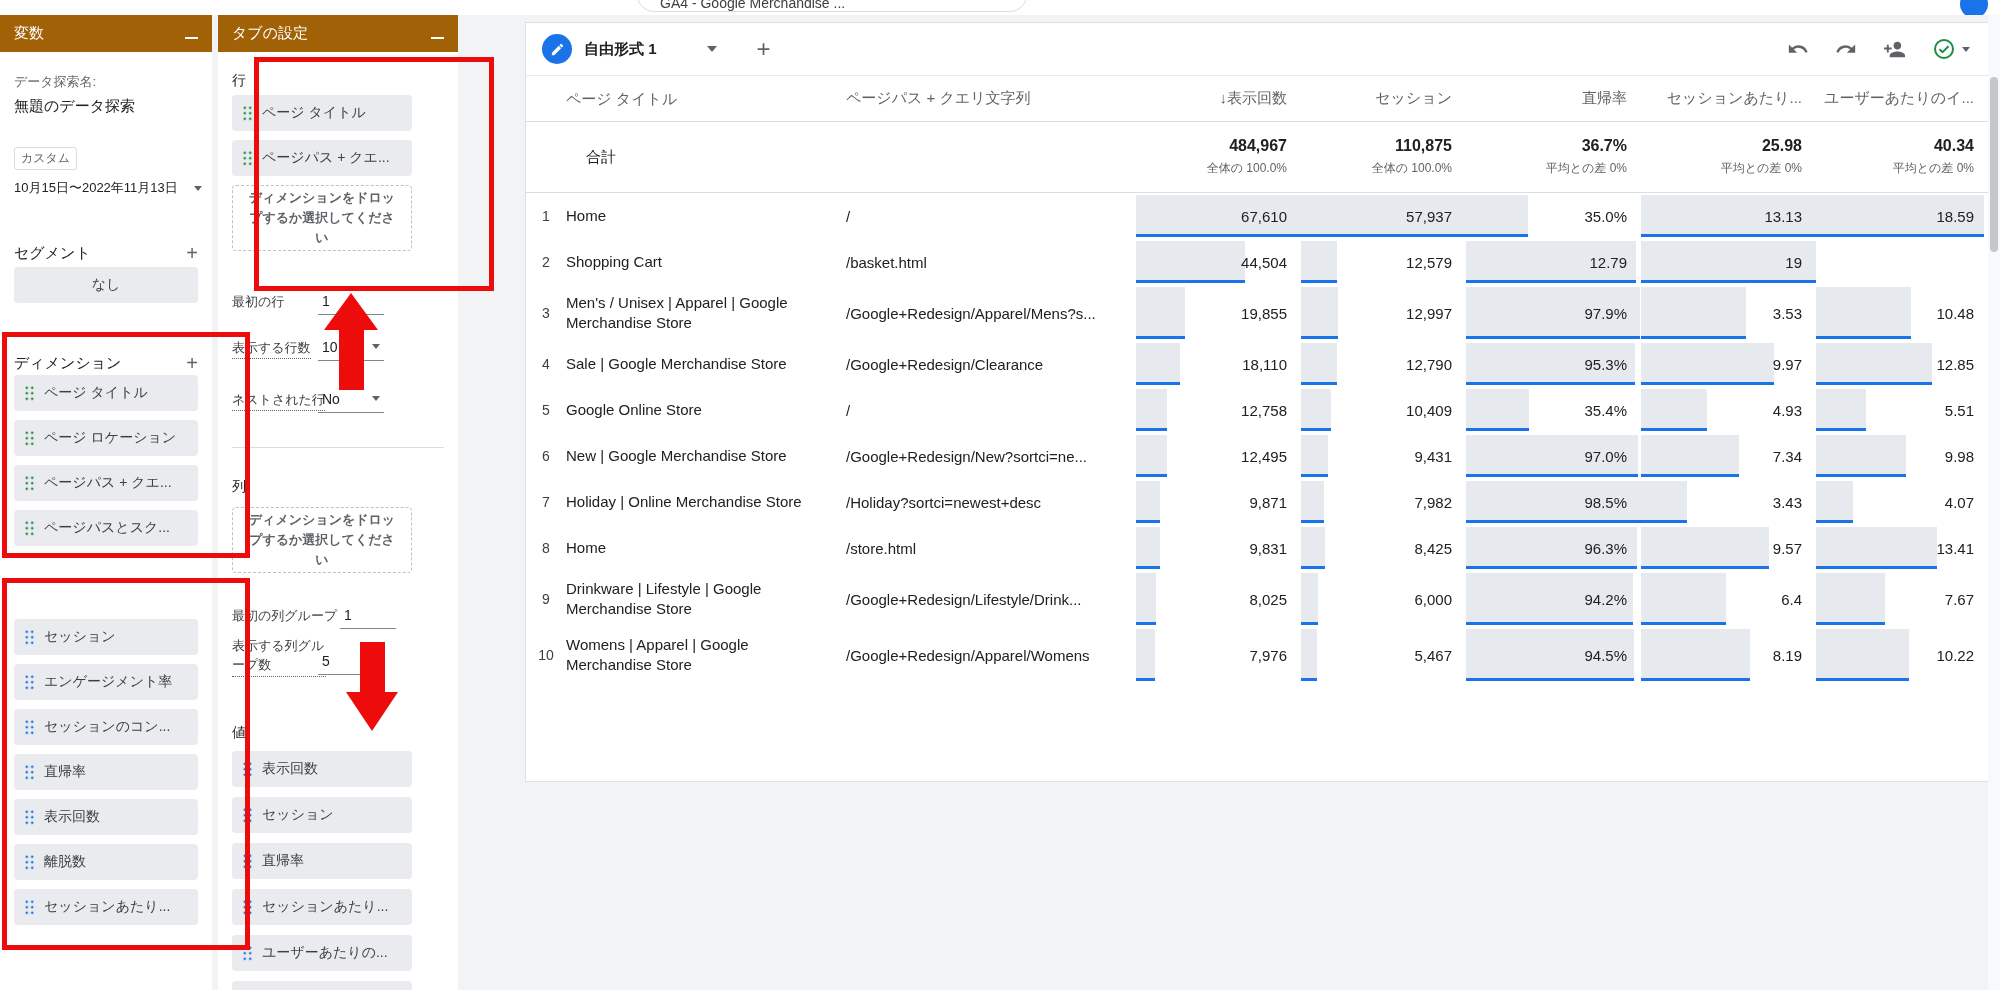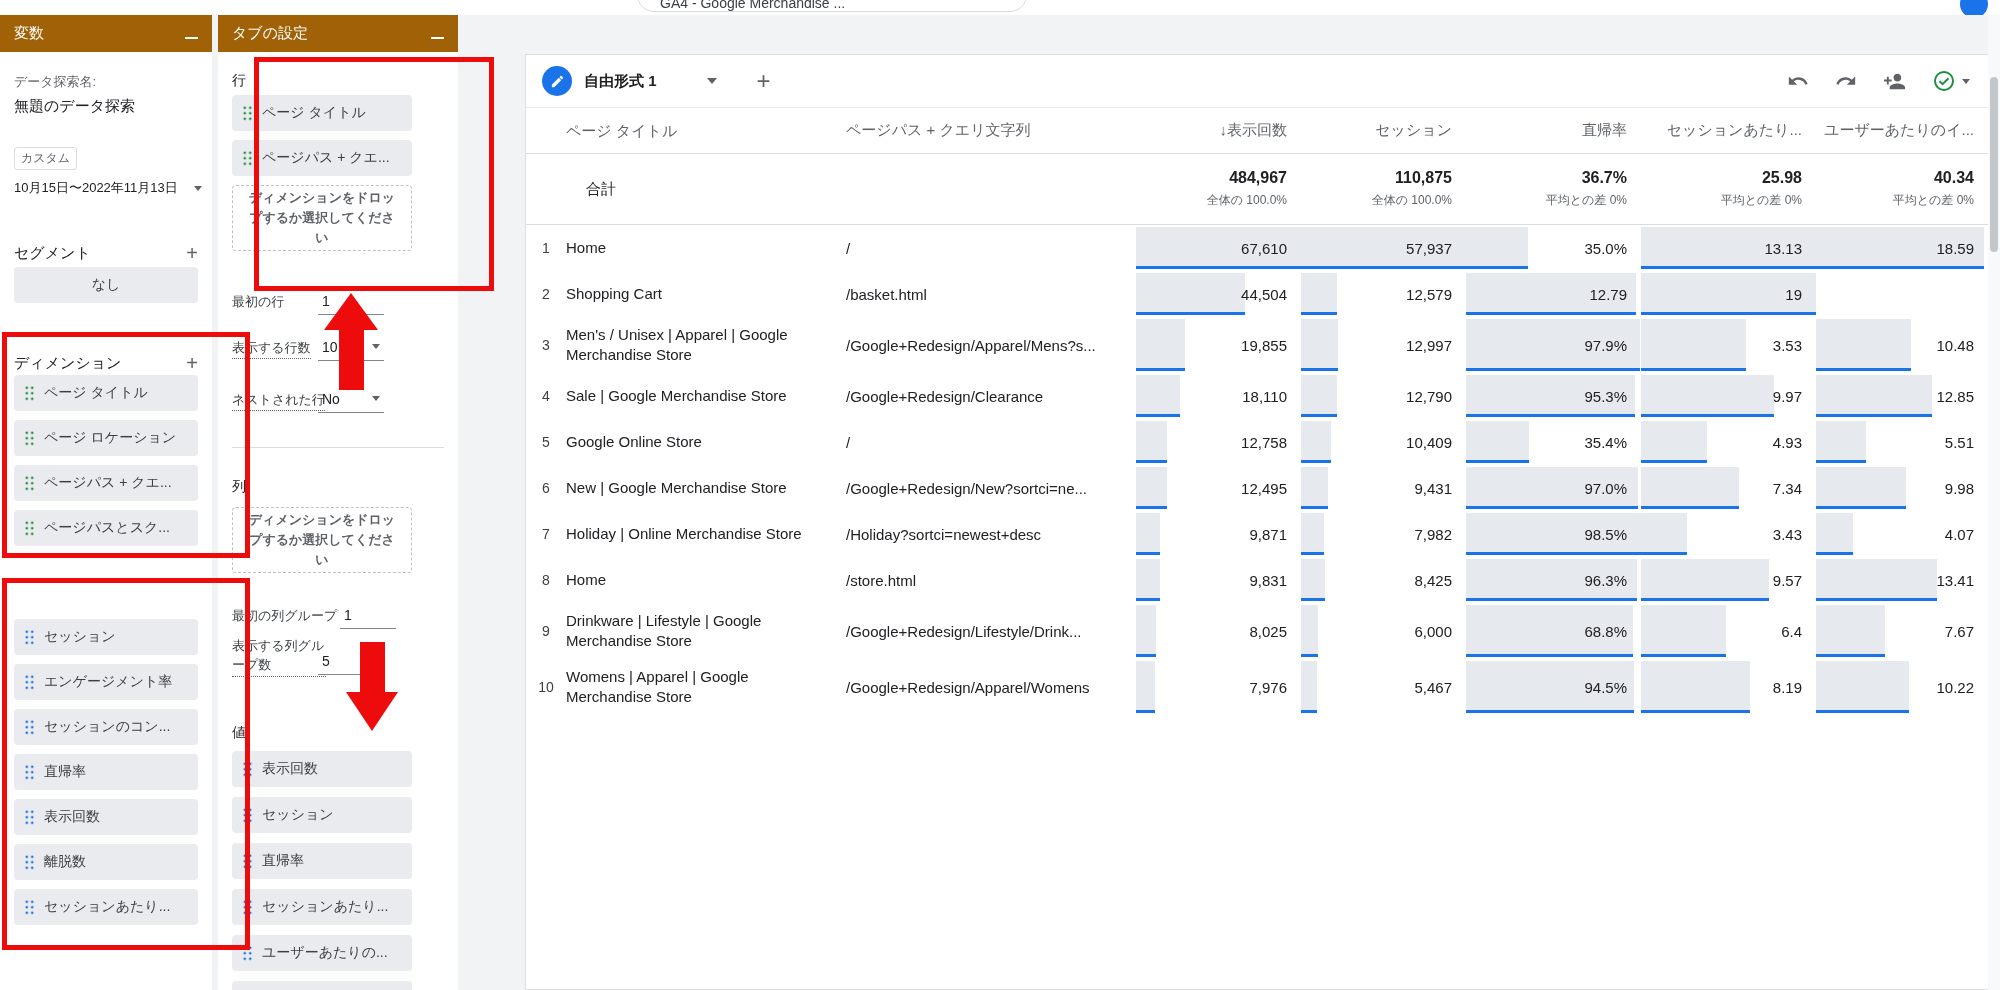--- a/index.html
+++ b/index.html
@@ -48,21 +48,21 @@
   .flabel.dotted { border-bottom:1px dotted #5f6368; padding-bottom:1px; }
   .flabel.wrap { width:94px; line-height:1.45; top:0; }
   .fcontrol { position:absolute; left:86px; top:0; width:66px; height:28px; border-bottom:1px solid #80868b; display:flex; align-items:center; justify-content:space-between; padding:0 4px; font-size:14px; color:#202124; cursor:pointer; }
   .fcontrol.plain { justify-content:flex-start; cursor:text; }
   .divider { position:absolute; left:14px; right:14px; height:1px; background:#dadce0; }
 
   .caret { width:0; height:0; border-left:5px solid transparent; border-right:5px solid transparent; border-top:6px solid #5f6368; }
   .caret.sm { border-left-width:4px; border-right-width:4px; border-top-width:5px; }
 
   
-  .sheet { position:absolute; left:525px; top:22px; width:1464px; height:936px; background:#fff; border:1px solid #dce0e3; z-index:1;margin-top:32px; }
+  .sheet { position:absolute; left:525px; top:22px; width:1464px; height:760px; background:#fff; border:1px solid #dce0e3; z-index:1; }
   .tabbar { position:absolute; top:0; left:0; right:0; height:53px; border-bottom:1px solid #e8eaed; display:flex; align-items:center; }
   .tab-active { display:flex; align-items:center; gap:12px; margin-left:16px; cursor:pointer; }
   .pencil-circle { width:30px; height:30px; border-radius:50%; background:#1a73e8; display:flex; align-items:center; justify-content:center; flex:none; }
   .tab-label { font-size:15px; color:#202124; font-weight:bold; }
   .tab-caret { margin-left:38px; }
   .add-tab { margin-left:40px; font-size:24px; color:#5f6368; background:none; border:none; cursor:pointer; line-height:24px; }
   .tab-actions { position:absolute; right:18px; top:0; height:100%; display:flex; align-items:center; gap:26px; }
   .icon-btn { display:flex; align-items:center; gap:6px; cursor:pointer; background:none; border:none; }
 
   
@@ -558,21 +558,21 @@
       <div class="cell metric-cell">
               <div class="bar" style="width: 11.9%;"></div>
               <span class="val">8,025</span>
             </div>
       <div class="cell metric-cell">
               <div class="bar" style="width: 10.4%;"></div>
               <span class="val">6,000</span>
             </div>
       <div class="cell metric-cell">
               <div class="bar" style="width: 95.6%;"></div>
-              <span class="val">68.8%</span>
+              <span class="val">94.2%</span>
             </div>
       <div class="cell metric-cell">
               <div class="bar" style="width: 48.7%;"></div>
               <span class="val">6.4</span>
             </div>
       <div class="cell metric-cell">
               <div class="bar" style="width: 40.4%;"></div>
               <span class="val">7.67</span>
             </div>
     </div>

